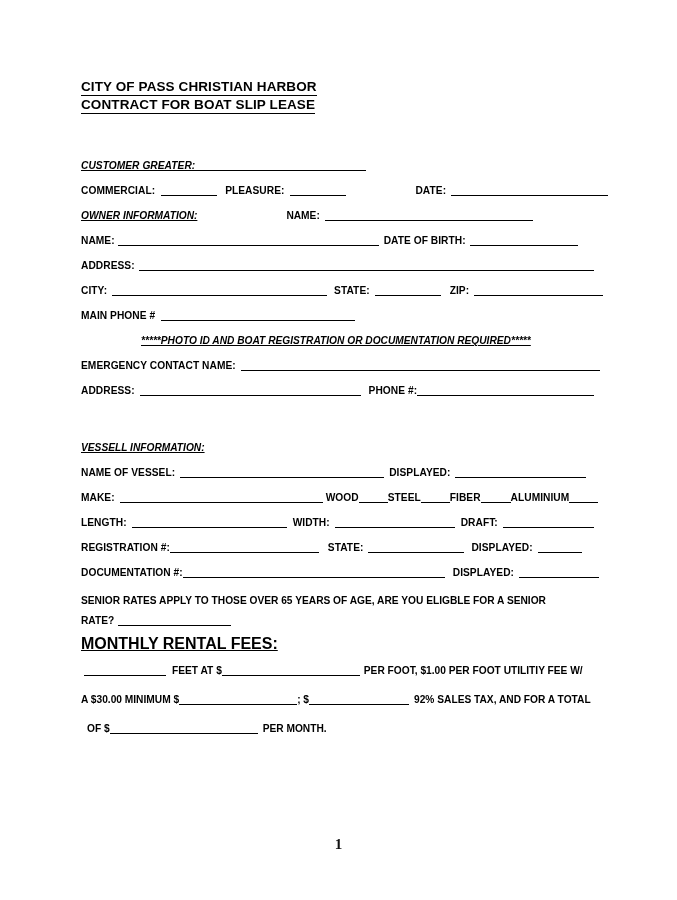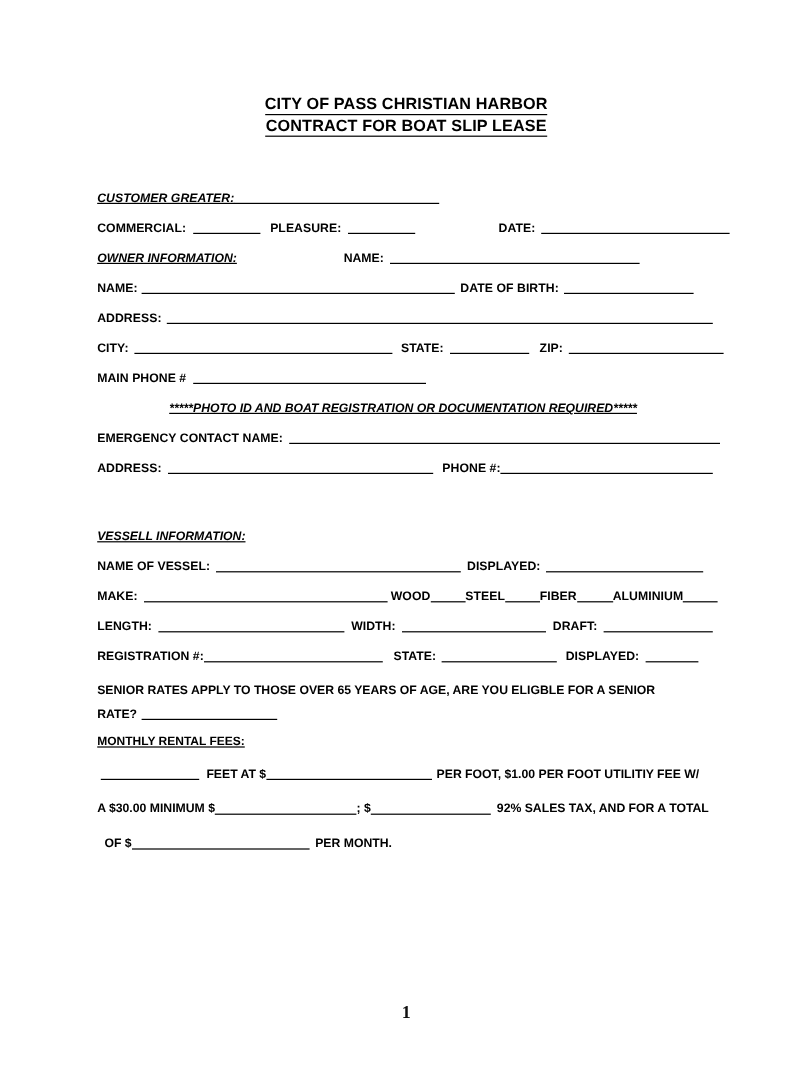--- a/index.html
+++ b/index.html
@@ -24,21 +24,20 @@
   .content {
     position: absolute;
     left: 81px;
     top: 0;
     width: 515px;
   }
 
   
   .title-block {
     padding-top: 80px;
-    text-align: center;
   }
   .doc-title {
     font-size: 13.5px;
     font-weight: bold;
     letter-spacing: 0.1px;
     line-height: 1;
     margin: 0;
   }
   .doc-title span {
     border-bottom: 1.6px solid #000;
@@ -75,21 +74,21 @@
   
   .sec-head {
     font-size: 10.2px;
     font-weight: bold;
     font-style: italic;
     text-decoration: underline;
     line-height: 25px;
     white-space: nowrap;
   }
   .sec-head-plain {
-    font-size: 10px;
+    font-size: 16px;
     font-weight: bold;
     text-decoration: underline;
     line-height: 25px;
     white-space: nowrap;
   }
 
   
   .row-split {
     display: block;
     line-height: 25px;
@@ -219,20 +218,23 @@
     </div>
 
     <div class="row">
       <span class="lbl">LENGTH:</span><span class="fill" style="width:155px;margin-left:5px"></span><span class="lbl" style="margin-left:6px">WIDTH:</span><span class="fill" style="width:120px;margin-left:5px"></span><span class="lbl" style="margin-left:6px">DRAFT:</span><span class="fill" style="width:91px;margin-left:5px"></span>
     </div>
 
     <div class="row">
       <span class="lbl">REGISTRATION #:</span><span class="fill" style="width:149px"></span><span class="lbl" style="margin-left:9px">STATE:</span><span class="fill" style="width:96px;margin-left:5px"></span><span class="lbl" style="margin-left:7px">DISPLAYED:</span><span class="fill" style="width:44px;margin-left:5px"></span>
     </div>
 
+    <div class="row">
+      <span class="lbl">DOCUMENTATION #:</span><span class="fill thin" style="width:262px"></span><span class="lbl" style="margin-left:8px">DISPLAYED:</span><span class="fill" style="width:80px;margin-left:5px"></span>
+    </div>
 
     <div class="para" style="margin-top:6px;width:500px">
       <span>SENIOR RATES APPLY TO THOSE OVER 65 YEARS OF AGE, ARE YOU ELIGBLE FOR A SENIOR RATE?</span><span class="fill" style="width:113px;margin-left:4px"></span>
     </div>
 
 
     <div class="sec-head-plain">MONTHLY RENTAL FEES:</div>
 
     <div class="fee i1">
       <span class="fill" style="width:82px"></span><span class="lbl" style="margin-left:6px">FEET AT $</span><span class="fill" style="width:138px"></span><span class="lbl" style="margin-left:4px">PER FOOT, $1.00 PER FOOT UTILITIY FEE W/</span>

